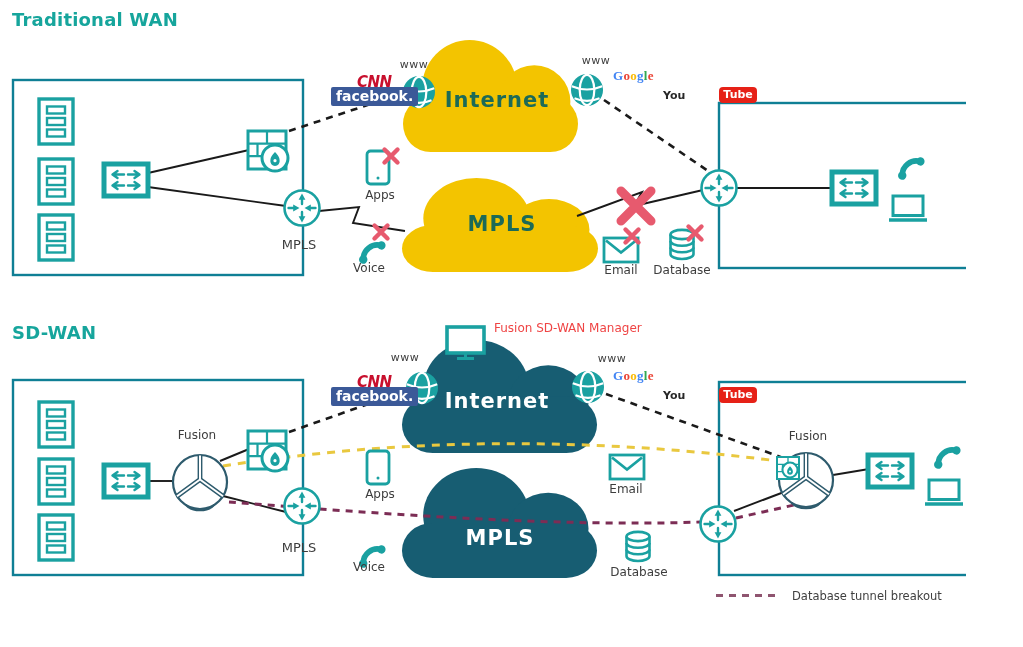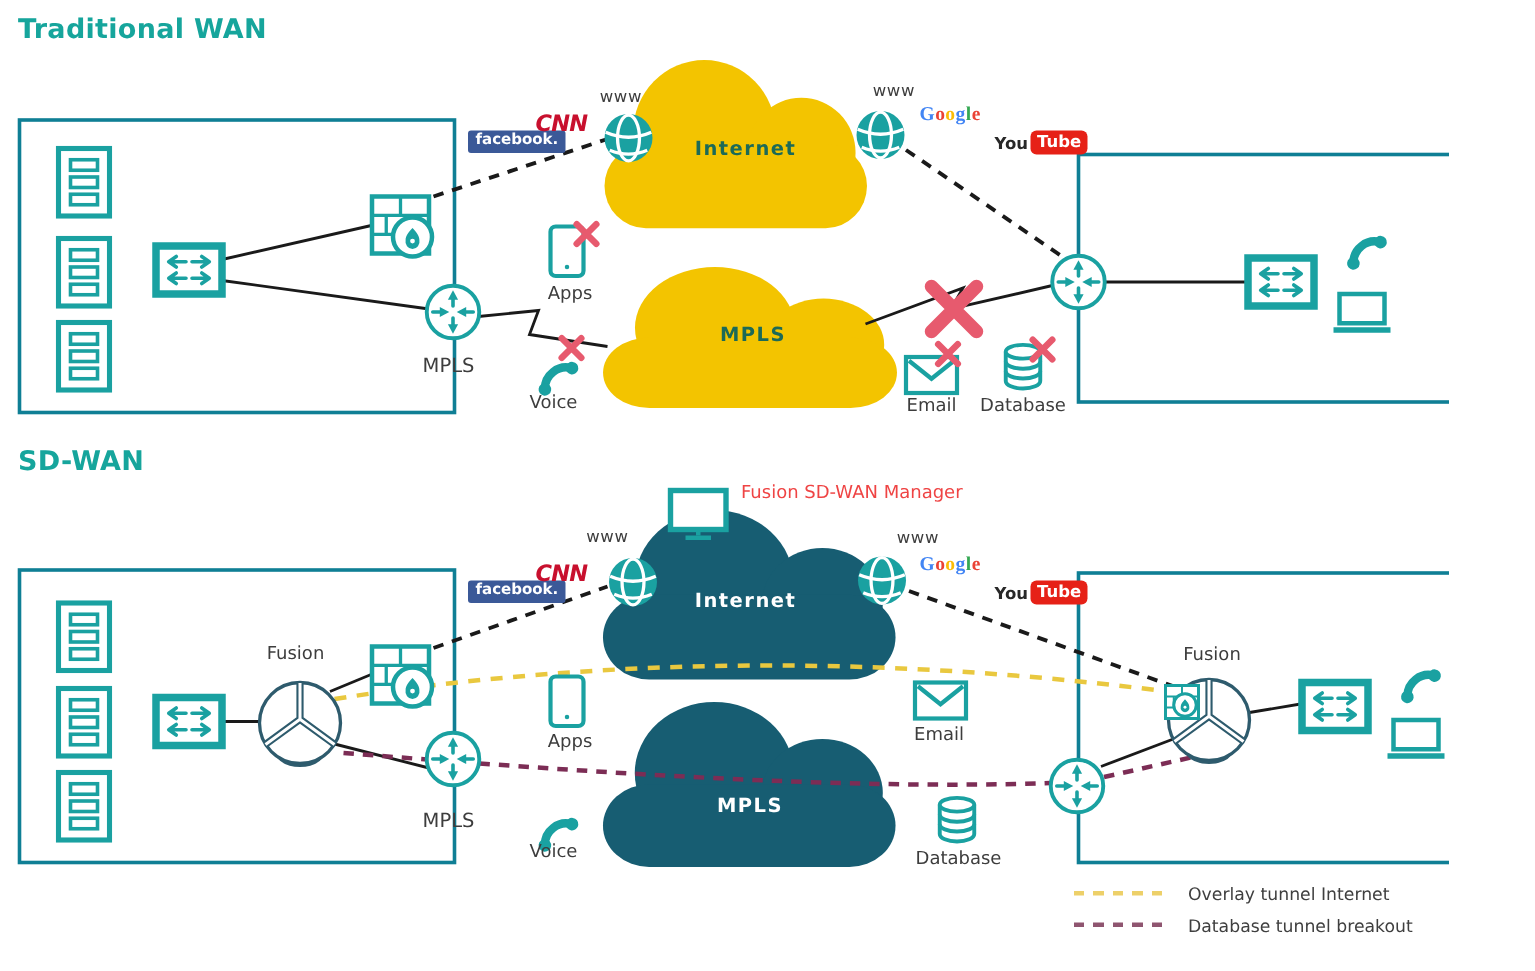--- a/index.html
+++ b/index.html
@@ -4,32 +4,32 @@
 <style>
   html,body{margin:0;padding:0;background:#fff;}
   #stage{position:relative;width:966px;height:647px;background:#fff;overflow:hidden;
          font-family:"DejaVu Sans","Liberation Sans",sans-serif;}
   #wires{position:absolute;left:0;top:0;}
   .section-title{position:absolute;font-size:18px;font-weight:bold;color:#16A59C;letter-spacing:.2px;}
   .label{position:absolute;transform:translateX(-50%);font-size:12px;color:#3D3D3D;white-space:nowrap;}
   .label-left{position:absolute;font-size:12px;color:#ef4444;white-space:nowrap;}
   .www{font-size:11px;letter-spacing:.5px;}
   .mpls-lbl{font-size:13px;}
-  .cloud-label{position:absolute;transform:translate(-50%,-50%);font-weight:bold;font-size:13px;
+  .cloud-label{position:absolute;transform:translate(-50%,-50%);font-weight:bold;font-size:21px;
                letter-spacing:1px;white-space:nowrap;}
   .on-yellow{color:#1C6A57;}
   .on-dark{color:#FFFFFF;}
-  .fb{position:absolute;background:#3B5998;color:#fff;font-weight:bold;font-size:10px;
-      padding:2px 5px 3px 5px;border-radius:2px;line-height:1;}
+  .fb{position:absolute;background:#3B5998;color:#fff;font-weight:bold;font-size:14px;
+      padding:2px 5px 3px 5px;border-radius:2px;line-height:1;margin-left:19px;}
   .cnn{position:absolute;color:#C8102E;font-weight:bold;font-size:15px;letter-spacing:-.5px;font-style:italic;}
   .google{position:absolute;font-family:"Liberation Serif","DejaVu Serif",serif;
           font-size:13px;font-weight:bold;letter-spacing:.3px;}
   .youtube{position:absolute;display:flex;align-items:center;gap:2px;font-size:11px;
            font-weight:bold;color:#282828;line-height:1;}
-  .yt-tube{background:#E62117;color:#fff;padding:2px 4px 3px 4px;border-radius:4px;}
+  .yt-tube{background:#E62117;color:#fff;padding:2px 4px 3px 4px;border-radius:4px;margin-left:32px;}
   #legend{position:absolute;left:716px;top:585px;}
   .legend-row{display:flex;align-items:center;height:21px;}
   .legend-dash{width:64px;height:3px;margin-right:12px;flex:0 0 auto;}
   .legend-label{font-size:11.5px;color:#3F3F3F;white-space:nowrap;}
 </style>
 </head>
 <body>
 
 <div id="stage">
 
@@ -211,21 +211,21 @@
     <use href="#i-database" transform="translate(625,531)"></use>
     <use href="#i-router" transform="translate(718,524)"></use>
     <use href="#i-fusion" transform="translate(806,480)"></use>
     <use href="#i-fusion-badge" transform="translate(777,457)"></use>
     <use href="#i-switch" transform="translate(868,455)"></use>
     <use href="#i-handset" transform="translate(943,452)"></use>
     <use href="#i-laptop" transform="translate(925,480)"></use>
   </svg>
 
   <div class="section-title" style="left:12px;top:9px;">Traditional WAN</div>
-  <div class="section-title" style="left:12px;top:297px;">SD-WAN</div>
+  <div class="section-title" style="left:12px;top:322px;">SD-WAN</div>
 
   <div class="cloud-label on-yellow" style="left:497px;top:100px;">Internet</div>
   <div class="cloud-label on-yellow" style="left:502px;top:224px;">MPLS</div>
   <div class="cloud-label on-dark" style="left:497px;top:401px;">Internet</div>
   <div class="cloud-label on-dark" style="left:500px;top:538px;">MPLS</div>
 
   <div class="label www" style="left:414px;top:58px;">www</div>
   <div class="label www" style="left:596px;top:54px;">www</div>
   <div class="label mpls-lbl" style="left:299px;top:237px;">MPLS</div>
   <div class="label" style="left:380px;top:188px;">Apps</div>
@@ -255,22 +255,18 @@
   <div class="fb" style="left:312px;top:387px;">facebook.</div>
   <div class="cnn" style="left:357px;top:373px;">CNN</div>
   <div class="google" style="left:613px;top:368px;"><span style="color: rgb(66, 133, 244);">G</span><span style="color: rgb(234, 67, 53);">o</span><span style="color: rgb(251, 188, 5);">o</span><span style="color: rgb(66, 133, 244);">g</span><span style="color: rgb(52, 168, 83);">l</span><span style="color: rgb(234, 67, 53);">e</span></div>
   <div class="youtube" style="left:663px;top:387px;">
     <span>You</span>
     <span class="yt-tube">Tube</span>
   </div>
 
   <div id="legend">
       <div class="legend-row">
-        <div class="legend-dash" style="background: repeating-linear-gradient(90deg, rgb(237, 208, 105) 0px, rgb(237, 208, 105) 7px, transparent 7px, transparent 13px);"></div>
-        <div class="legend-label">Overlay tunnel Internet</div>
-      </div>
-      <div class="legend-row">
         <div class="legend-dash" style="background: repeating-linear-gradient(90deg, rgb(143, 85, 112) 0px, rgb(143, 85, 112) 7px, transparent 7px, transparent 13px);"></div>
         <div class="legend-label">Database tunnel breakout</div>
       </div>
     </div>
 
 </div>
 
 </body></html>

